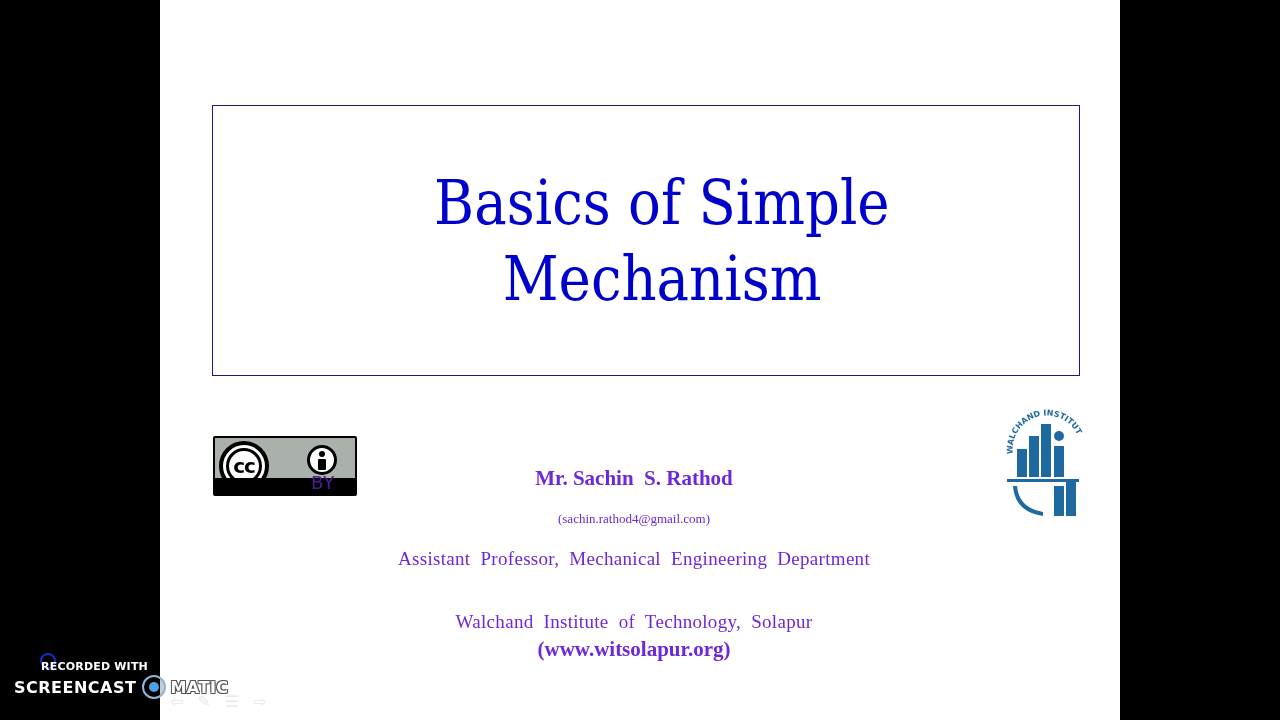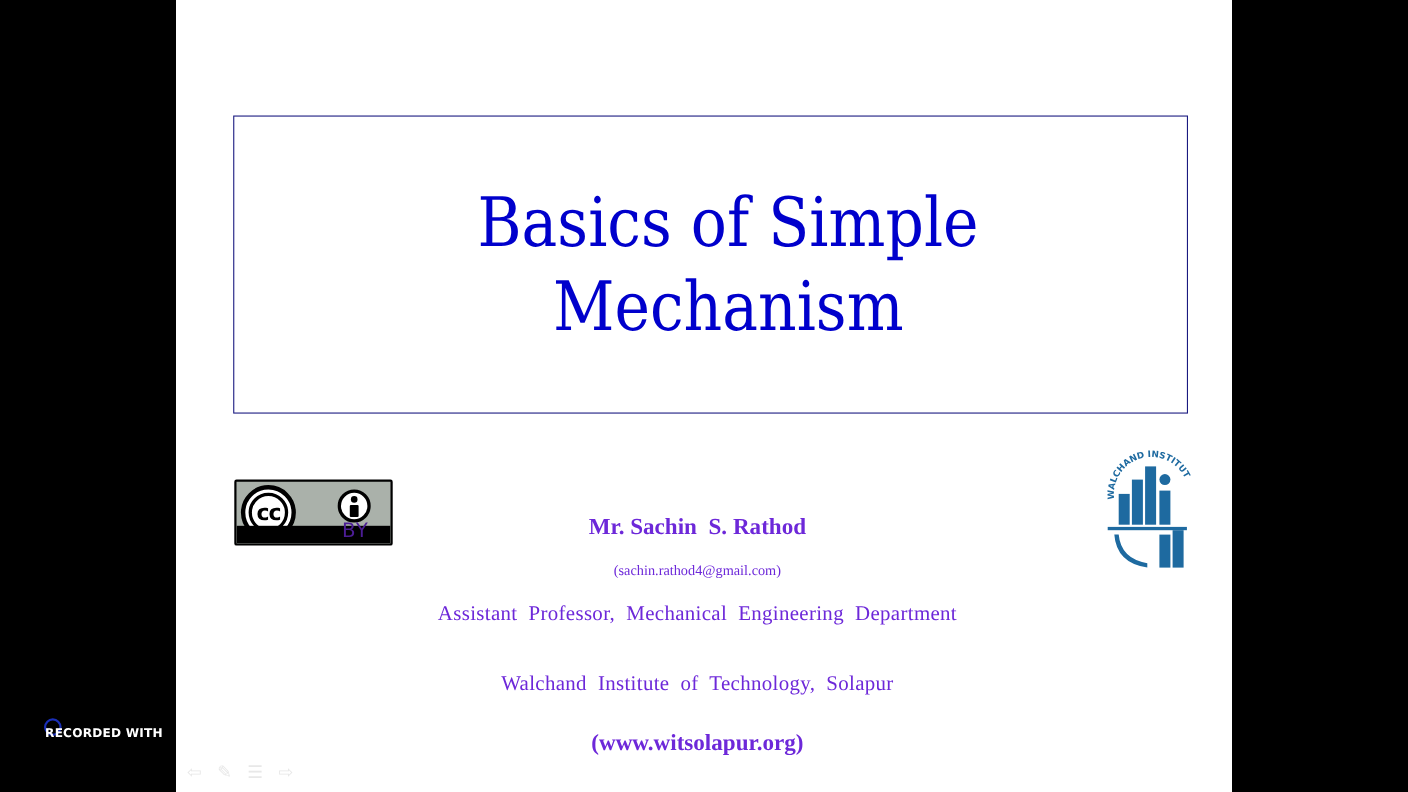--- a/index.html
+++ b/index.html
@@ -49,21 +49,21 @@
     .info-icon .dot { position: absolute; left: 9px; top: 3px; width: 6px; height: 6px; border-radius: 50%; background: #000; }
     .info-icon .stem { position: absolute; left: 8px; top: 11px; width: 8px; height: 11px; background: #000; border-radius: 1px; }
 
     .logo { position: absolute; left: 843px; top: 394px; width: 80px; height: 126px; }
 
     .text-center { position: absolute; left: 0; width: 948px; text-align: center; color: #6d28d9; }
     .author-name { top: 466px; font-size: 21px; font-weight: bold; font-family: "Liberation Serif", serif; }
     .author-email { top: 511px; font-size: 13px; font-family: "Liberation Serif", serif; }
     .author-role { top: 548px; font-size: 19px; font-family: "Liberation Serif", serif; letter-spacing: 0.3px; }
     .institute { top: 611px; font-size: 19px; font-family: "Liberation Serif", serif; letter-spacing: 0.3px; }
-    .website { top: 663px; font-size: 21px; font-weight: bold; font-family: "Liberation Serif", serif; }
+    .website { top: 637px; font-size: 21px; font-weight: bold; font-family: "Liberation Serif", serif; }
 
     .watermark {
       position: absolute; left: 14px; top: 660px; color: #fff; font-family: "DejaVu Sans", sans-serif;
     }
     .watermark .rec-with { font-size: 11px; font-weight: bold; letter-spacing: 0.2px; margin-left: 27px; }
     .watermark .brand-row { display: flex; align-items: center; margin-top: 2px; }
     .watermark .brand { font-size: 16px; font-weight: bold; letter-spacing: 0.5px; }
     .watermark .brand-logo {
       width: 24px; height: 24px; border-radius: 50%; border: 2px solid #8fb6d6; box-sizing: border-box;
       margin: 0 4px 0 6px; display: flex; align-items: center; justify-content: center; background: rgba(0,0,0,0.2);
@@ -125,20 +125,27 @@
   <div class="text-center author-email">(sachin.rathod4@gmail.com)</div>
   <div class="text-center author-role" style="white-space:pre;">Assistant  Professor,  Mechanical  Engineering  Department</div>
   <div class="text-center institute" style="white-space:pre;">Walchand  Institute  of  Technology,  Solapur</div>
   <div class="text-center website">(www.witsolapur.org)</div>
 </div>
 
 <div class="cursor-ring"></div>
 
 <div class="watermark">
   <div class="rec-with">RECORDED WITH</div>
+  <div class="brand-row">
+    <span class="brand">SCREENCAST</span>
+    <span class="brand-logo">
+        <span class="dot"></span>
+      </span>
+    <span class="brand2">MATIC</span>
+  </div>
 </div>
 
 <div class="nav-controls">
   <span>⇦</span>
   <span>✎</span>
   <span>☰</span>
   <span>⇨</span>
 </div>
 
 </body></html>

